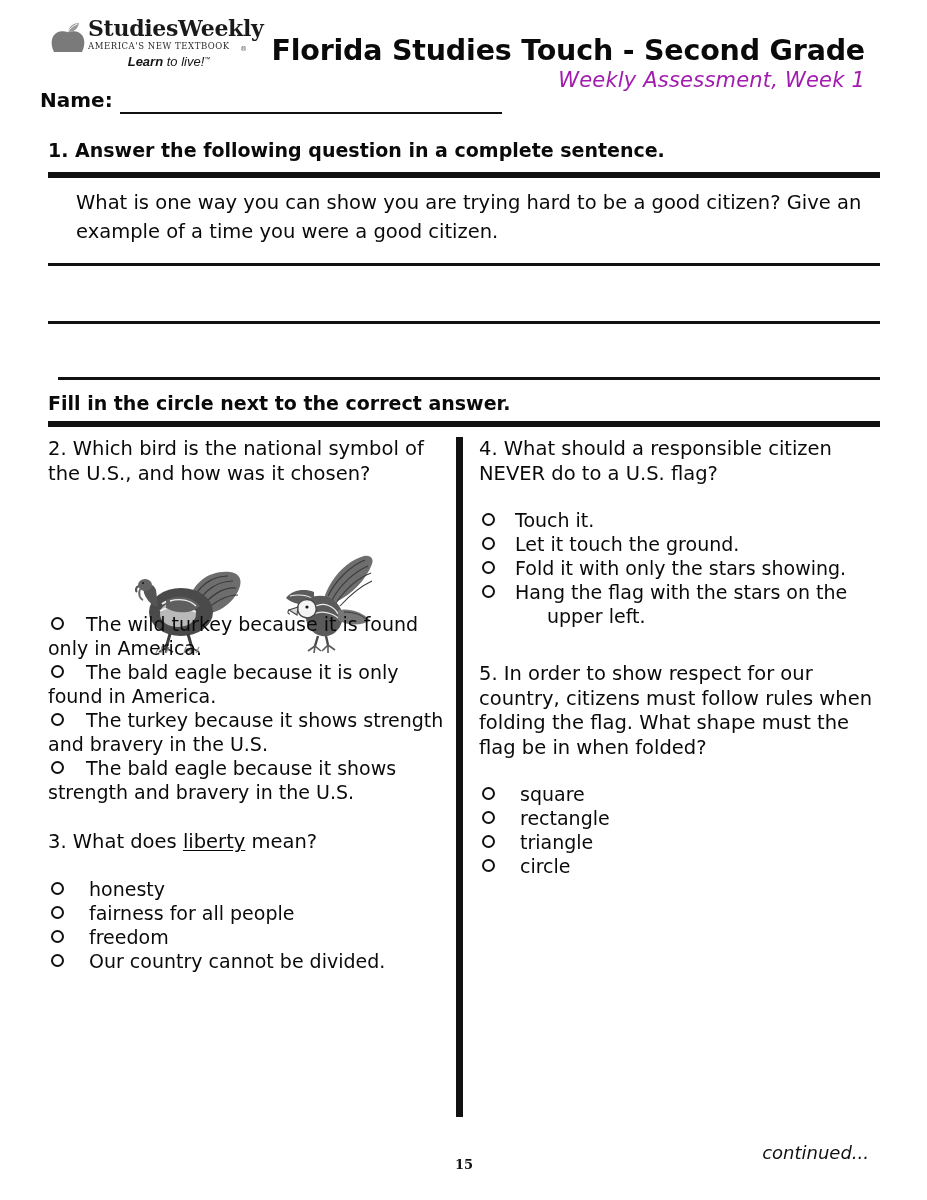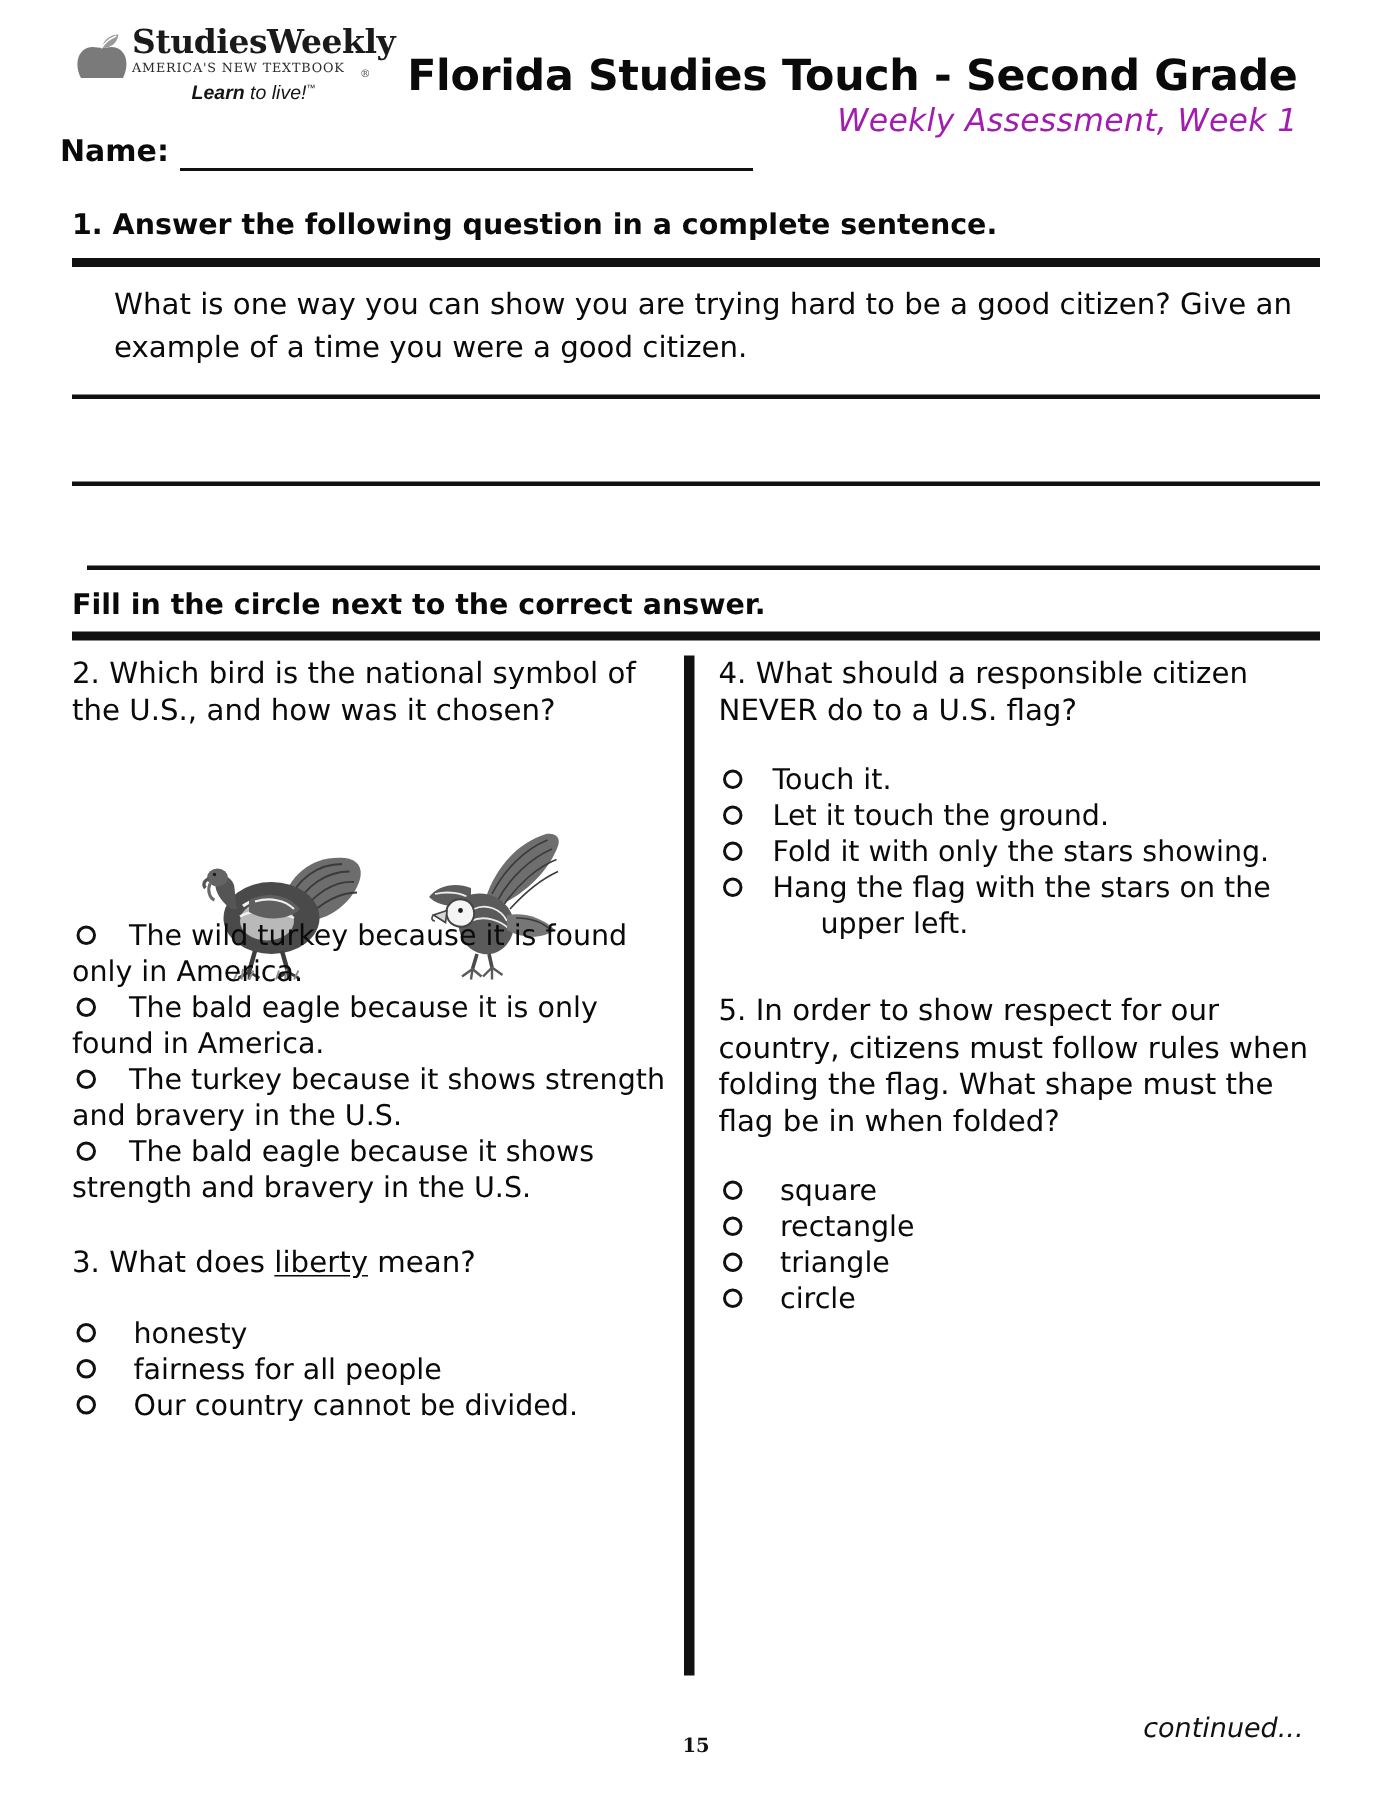--- a/index.html
+++ b/index.html
@@ -376,20 +376,21 @@
 
     <div class="spacer-md"></div>
 
     <div class="q-stem"><span>3. What does </span><u>liberty</u><span> mean?</span></div>
 
     <div class="spacer-sm"></div>
 
     <ul class="opt-list">
       <li class="opt narrow"><span class="bullet"></span><span>honesty</span></li>
       <li class="opt narrow"><span class="bullet"></span><span>fairness for all people</span></li>
+      <li class="opt narrow"><span class="bullet"></span><span>freedom</span></li>
       <li class="opt narrow"><span class="bullet"></span><span>Our country cannot be divided.</span></li>
     </ul>
   </div>
 
   <div class="column" id="col-right">
 
     <div class="q-stem">4. What should a responsible citizen NEVER do to a U.S. flag?</div>
 
     <div class="spacer-sm"></div>
 

